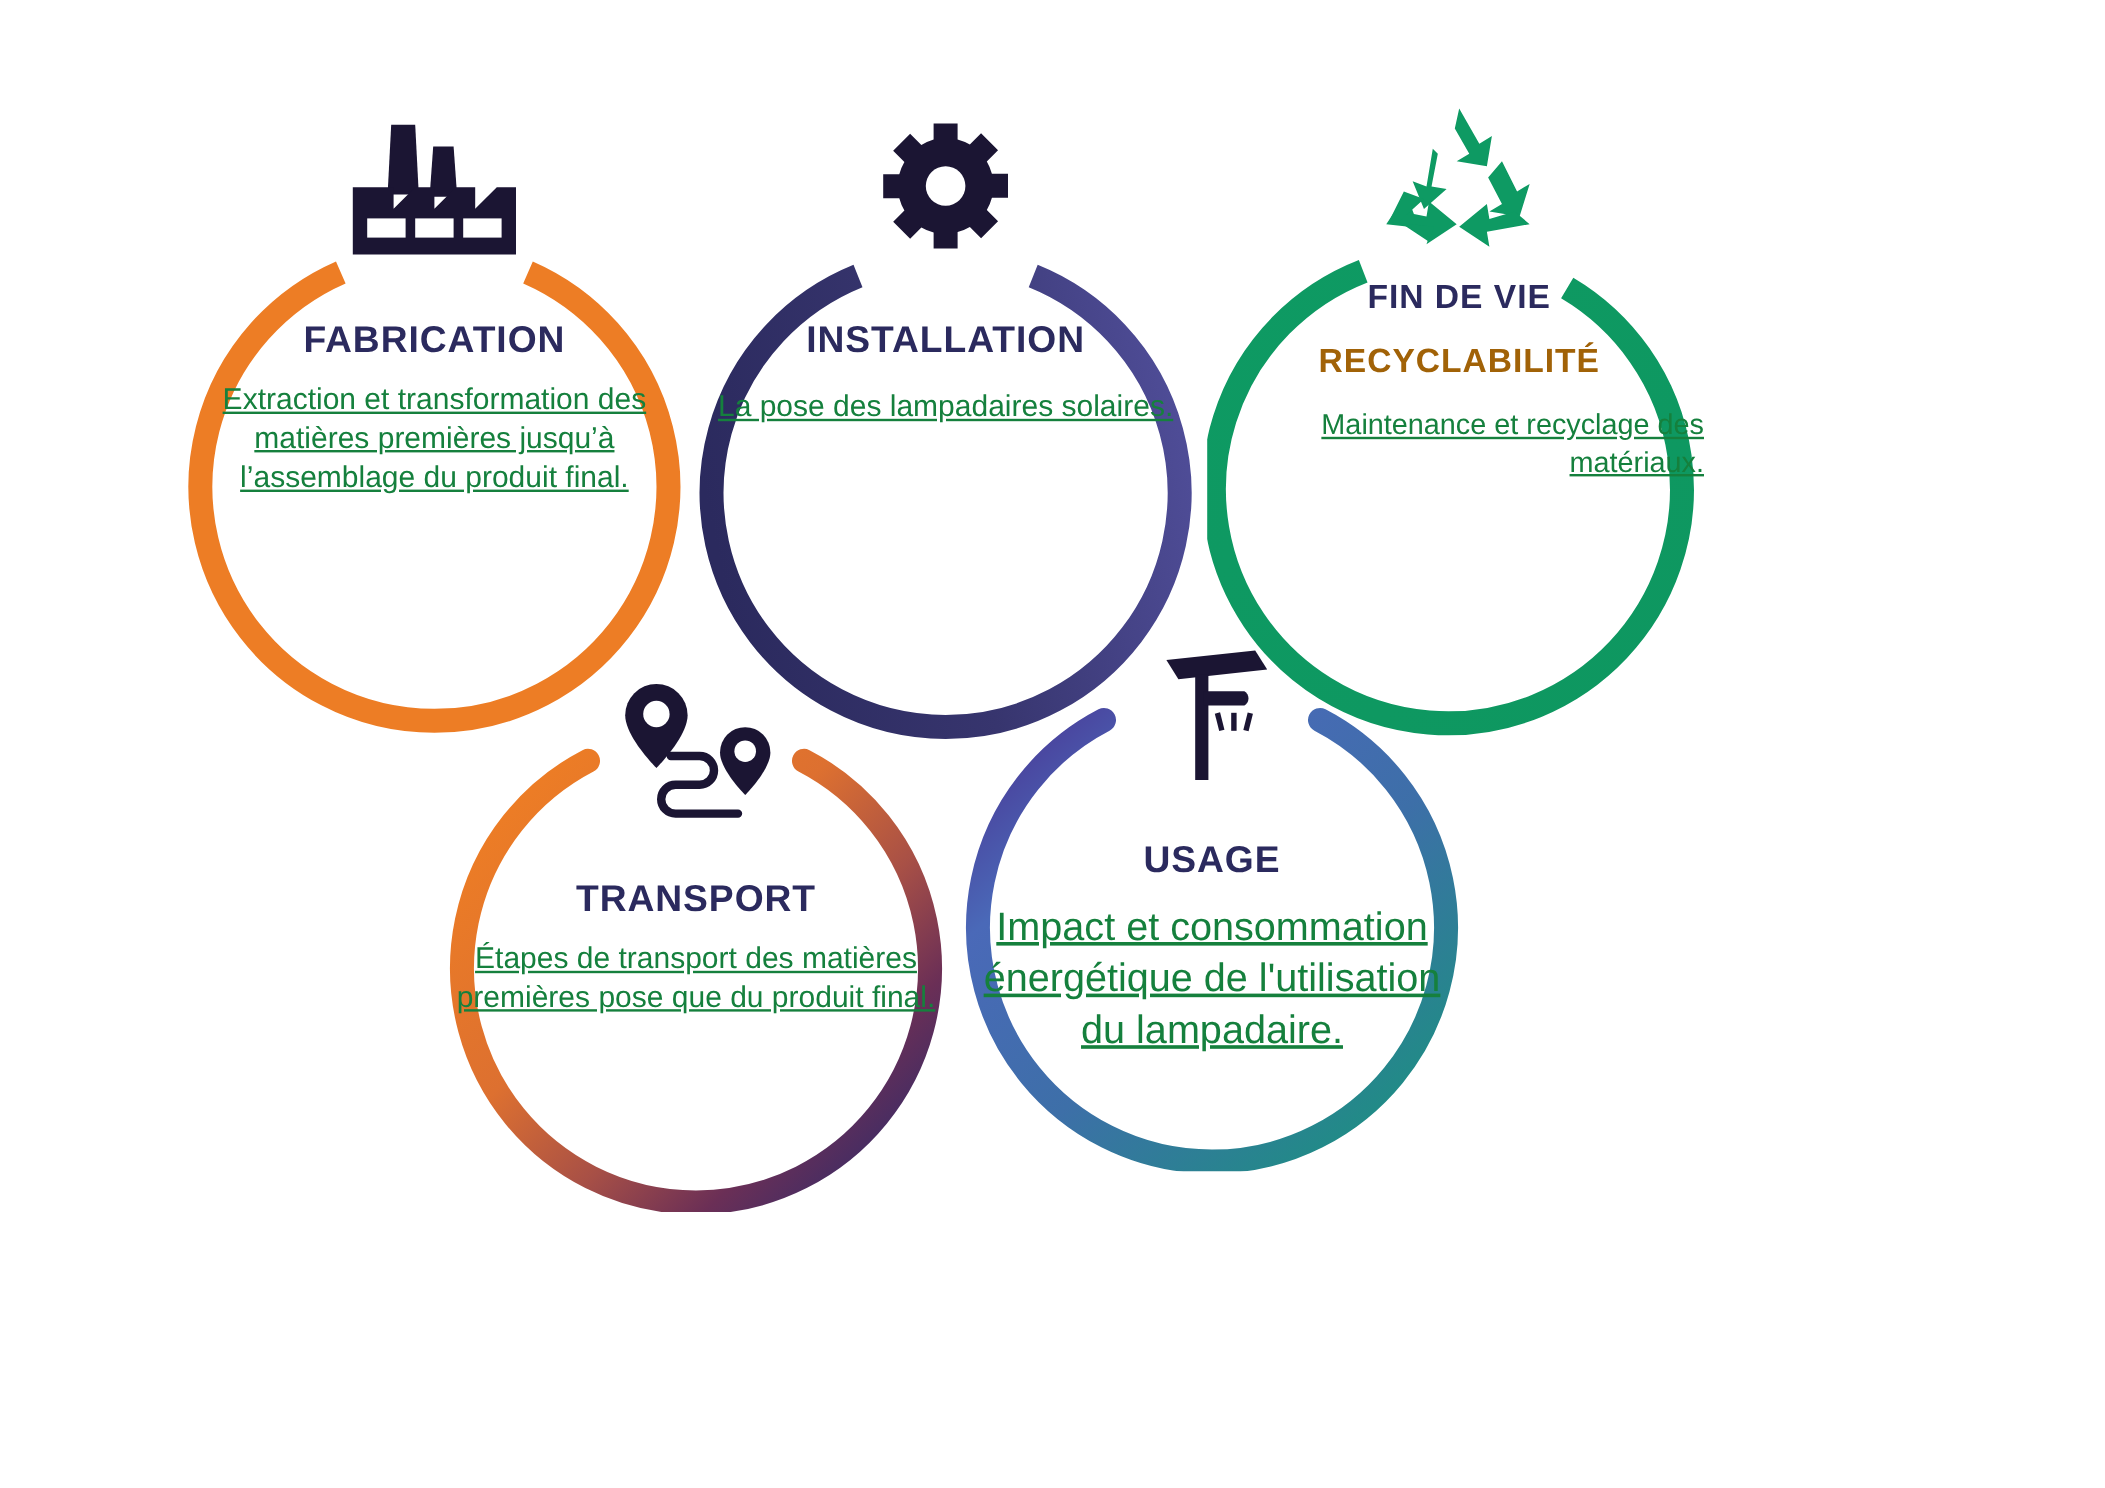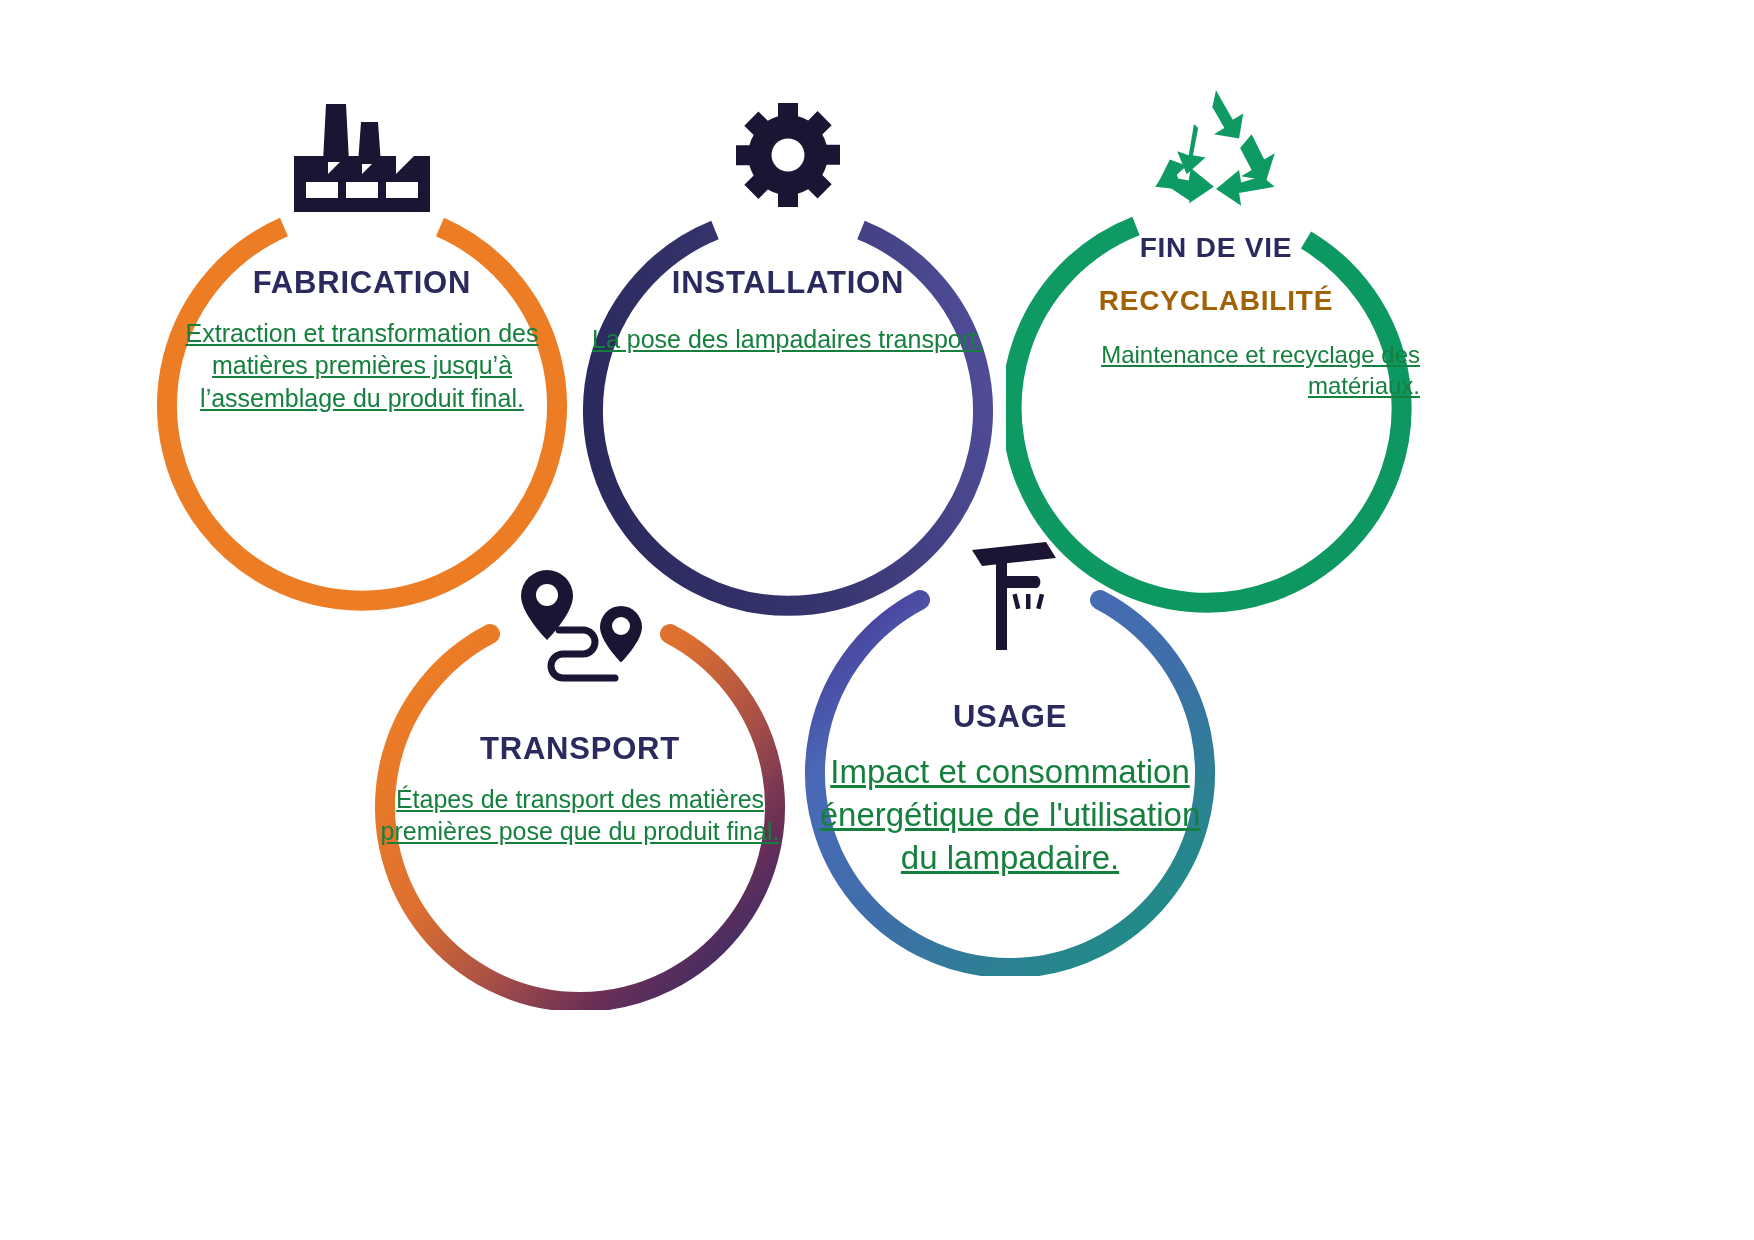--- a/index.html
+++ b/index.html
@@ -114,21 +114,21 @@
     </svg>
     <div class="node-body">
       <div class="icon-wrap">
         <svg width="112" height="118" viewBox="0 0 112 112" aria-hidden="true">
           <path fill="#1B1533" d="M46 2 h20 v13.2 a41 41 0 0 1 10.2 4.25 l9.35-9.35 14.14 14.14 -9.35 9.35 a41 41 0 0 1 4.25 10.2 H108 v20 H94.6 a41 41 0 0 1 -4.25 10.2 l9.35 9.35 -14.14 14.14 -9.35-9.35 a41 41 0 0 1 -10.2 4.25 V106 h-20 V92.8 a41 41 0 0 1 -10.2-4.25 l-9.35 9.35 -14.14-14.14 9.35-9.35 A41 41 0 0 1 17.4 64.2 H4 v-20 h13.4 a41 41 0 0 1 4.25-10.2 l-9.35-9.35 14.14-14.14 9.35 9.35 A41 41 0 0 1 46 15.2 Z"></path>
           <circle cx="56" cy="54" r="16.5" fill="#ffffff"></circle>
         </svg>
       </div>
       <div class="titles">
         <p class="heading h-navy">INSTALLATION</p>
-        <p class="desc">La pose des lampadaires transport.</p>
+        <p class="desc">La pose des lampadaires solaires.</p>
       </div>
     </div>
   </div>
 
   <div class="node" id="node-finvie">
     <svg class="ring" width="420" height="420" viewBox="0 0 420 420">
       <defs>
         <linearGradient id="gGreen" x1="0" y1="0" x2="1" y2="1">
           <stop offset="0%" stop-color="#0E9A63"></stop>
           <stop offset="100%" stop-color="#0E9760"></stop>

